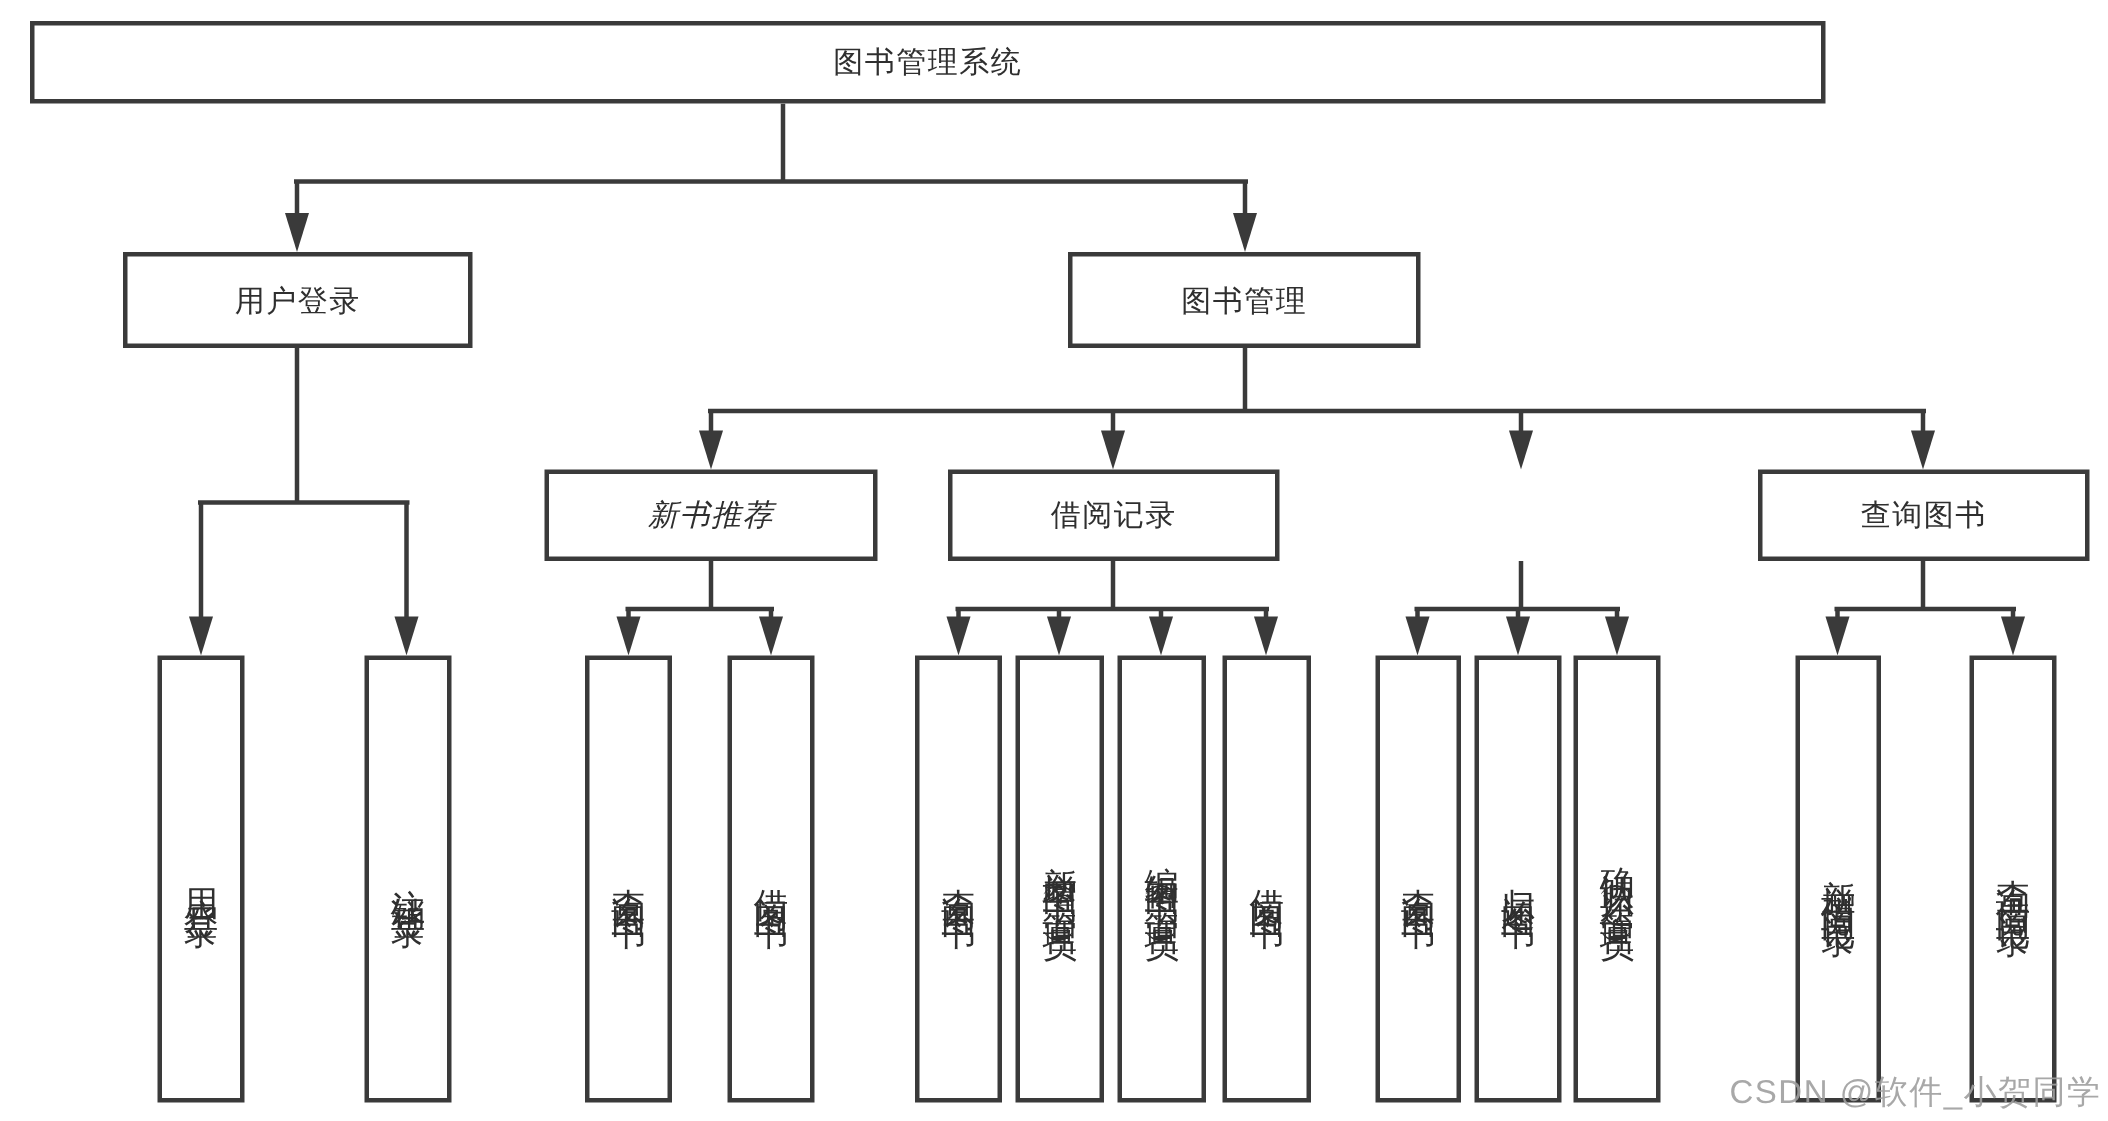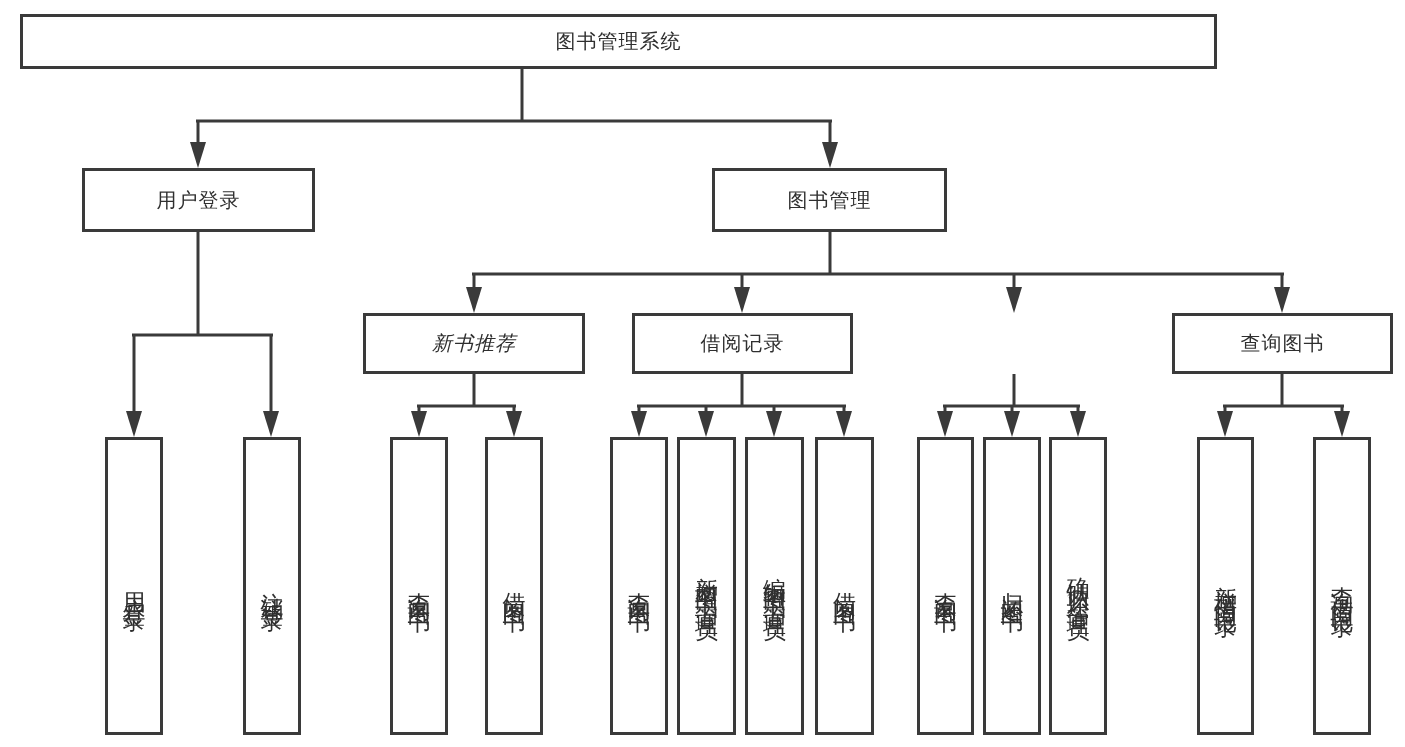--- a/index.html
+++ b/index.html
@@ -186,14 +186,15 @@
     <span>确认归还（管理员）</span>
   </div>
 
   <div class="node vbox" style="left:1197px; top:437px; width:57px; height:298px;">
     <span>新增借阅记录</span>
   </div>
   <div class="node vbox" style="left:1313px; top:437px; width:58px; height:298px;">
     <span>查询借阅记录</span>
   </div>
 
+  <div class="watermark">CSDN @软件_小贺同学</div>
 
 </div>
 
 </body></html>

